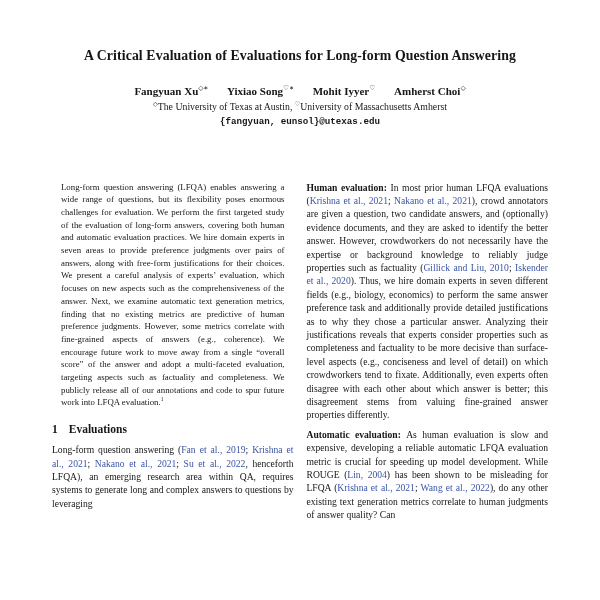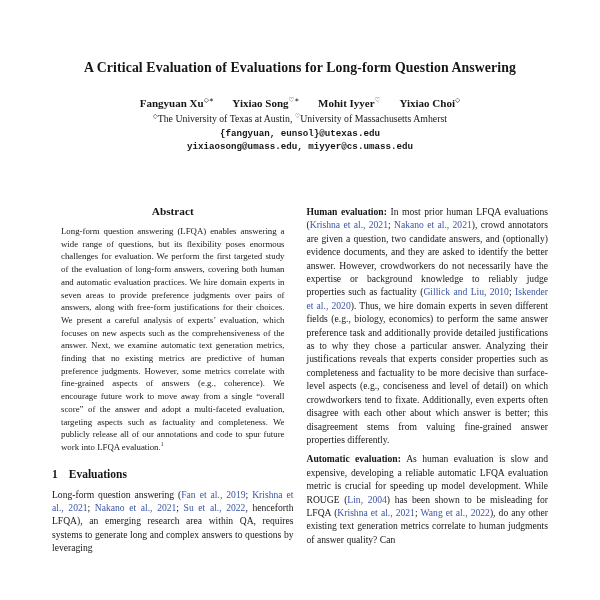--- a/index.html
+++ b/index.html
@@ -8,21 +8,21 @@
     background: #ffffff;
   }
   body {
     width: 600px;
     height: 600px;
     overflow: hidden;
     font-family: "Liberation Serif", "DejaVu Serif", serif;
     color: #161616;
   }
   .page {
-    padding: 60px 52px 0 52px;
+    padding: 48px 52px 0 52px;
     box-sizing: border-box;
     width: 600px;
     height: 600px;
   }
   .title {
     font-size: 13.8px;
     font-weight: bold;
     text-align: center;
     white-space: nowrap;
     letter-spacing: 0.1px;
@@ -90,34 +90,32 @@
 <body>
 
 <div class="page">
 
   <div class="title">A Critical Evaluation of Evaluations for Long-form Question Answering</div>
 
   <div class="authors">
     <span class="author"><span>Fangyuan Xu</span><sup>◇∗</sup></span>
     <span class="author"><span>Yixiao Song</span><sup>♡∗</sup></span>
     <span class="author"><span>Mohit Iyyer</span><sup>♡</sup></span>
-    <span class="author"><span>Yixiao Choi</span><sup>◇</sup></span>
+    <span class="author"><span>Amherst Choi</span><sup>◇</sup></span>
   </div>
 
   <div class="affil"><sup>◇</sup><span>The University of Texas at Austin, </span><sup>♡</sup><span>University of Massachusetts Amherst</span></div>
 
   <div class="emails">
     <div>{fangyuan, eunsol}@utexas.edu</div>
-    <div>yixiaosong@umass.edu, miyyer@cs.umass.edu</div>
   </div>
 
   <div class="cols">
 
     <div class="col">
-      <div class="abs-head">Abstract</div>
       <p class="abs-body"><span>Long-form question answering (LFQA) enables answering a wide range of questions, but its flexibility poses enormous challenges for evaluation. We perform the first targeted study of the evaluation of long-form answers, covering both human and automatic evaluation practices. We hire domain experts in seven areas to provide preference judgments over pairs of answers, along with free-form justifications for their choices. We present a careful analysis of experts’ evaluation, which focuses on new aspects such as the comprehensiveness of the answer. Next, we examine automatic text generation metrics, finding that no existing metrics are predictive of human preference judgments. However, some metrics correlate with fine-grained aspects of answers (e.g., coherence). We encourage future work to move away from a single “overall score” of the answer and adopt a multi-faceted evaluation, targeting aspects such as factuality and completeness. We publicly release all of our annotations and code to spur future work into LFQA evaluation.</span><sup>1</sup></p>
 
       <div class="sec-head">
         <span class="sec-num">1</span><span>Evaluations</span>
       </div>
       <p class="body-par"><span>Long-form question answering (</span><span class="cite">Fan et al., 2019</span><span>; </span><span class="cite">Krishna et al., 2021</span><span>; </span><span class="cite">Nakano et al., 2021</span><span>; </span><span class="cite">Su et al., 2022</span><span>, henceforth LFQA), an emerging research area within QA, requires systems to </span><span class="it">generate</span><span> long and complex answers to questions by leveraging</span></p>
     </div>
 
     <div class="col">
       <p class="body-par"><span class="bf">Human evaluation: </span><span>In most prior human LFQA evaluations (</span><span class="cite">Krishna et al., 2021</span><span>; </span><span class="cite">Nakano et al., 2021</span><span>), crowd annotators are given a question, two candidate answers, and (optionally) evidence documents, and they are asked to identify the better answer. However, crowdworkers do not necessarily have the expertise or background knowledge to reliably judge properties such as factuality (</span><span class="cite">Gillick and Liu, 2010</span><span>; </span><span class="cite">Iskender et al., 2020</span><span>). Thus, we hire </span><span class="it">domain experts</span><span> in seven different fields (e.g., biology, economics) to perform the same answer preference task and additionally provide detailed justifications as to why they chose a particular answer. Analyzing their justifications reveals that experts consider properties such as completeness and factuality to be more decisive than surface-level aspects (e.g., conciseness and level of detail) on which crowdworkers tend to fixate. Additionally, even experts often disagree with each other about which answer is better; this disagreement stems from valuing fine-grained answer properties differently.</span></p>

